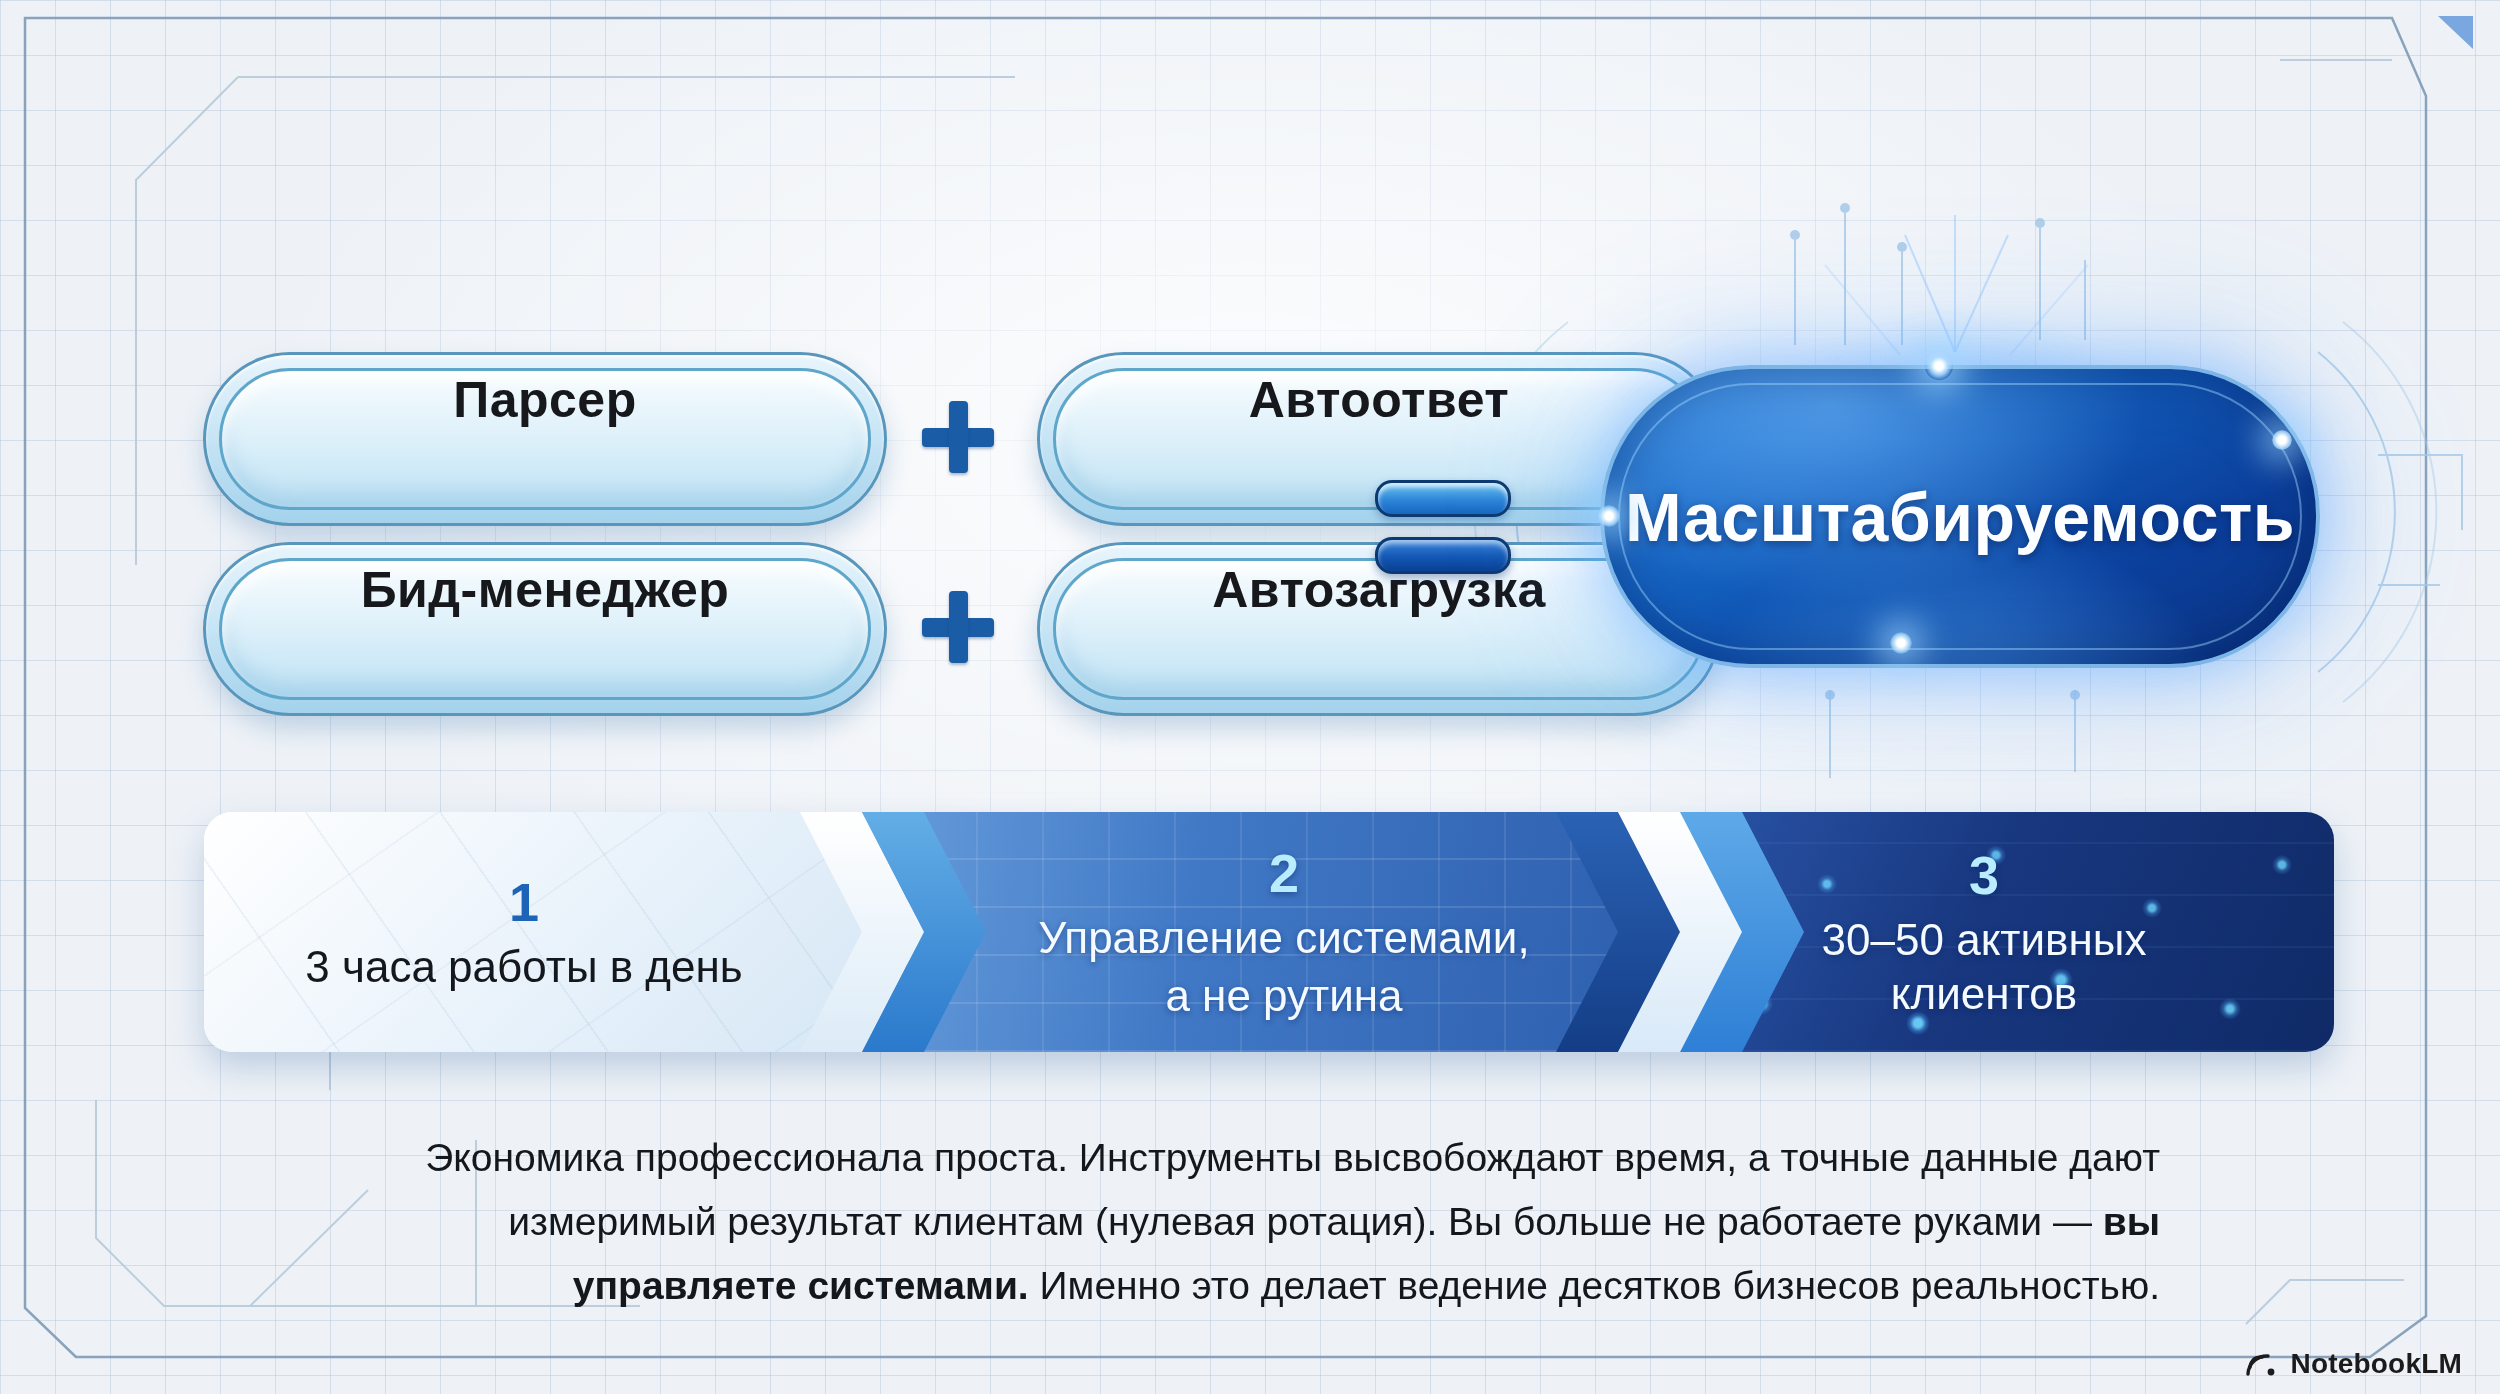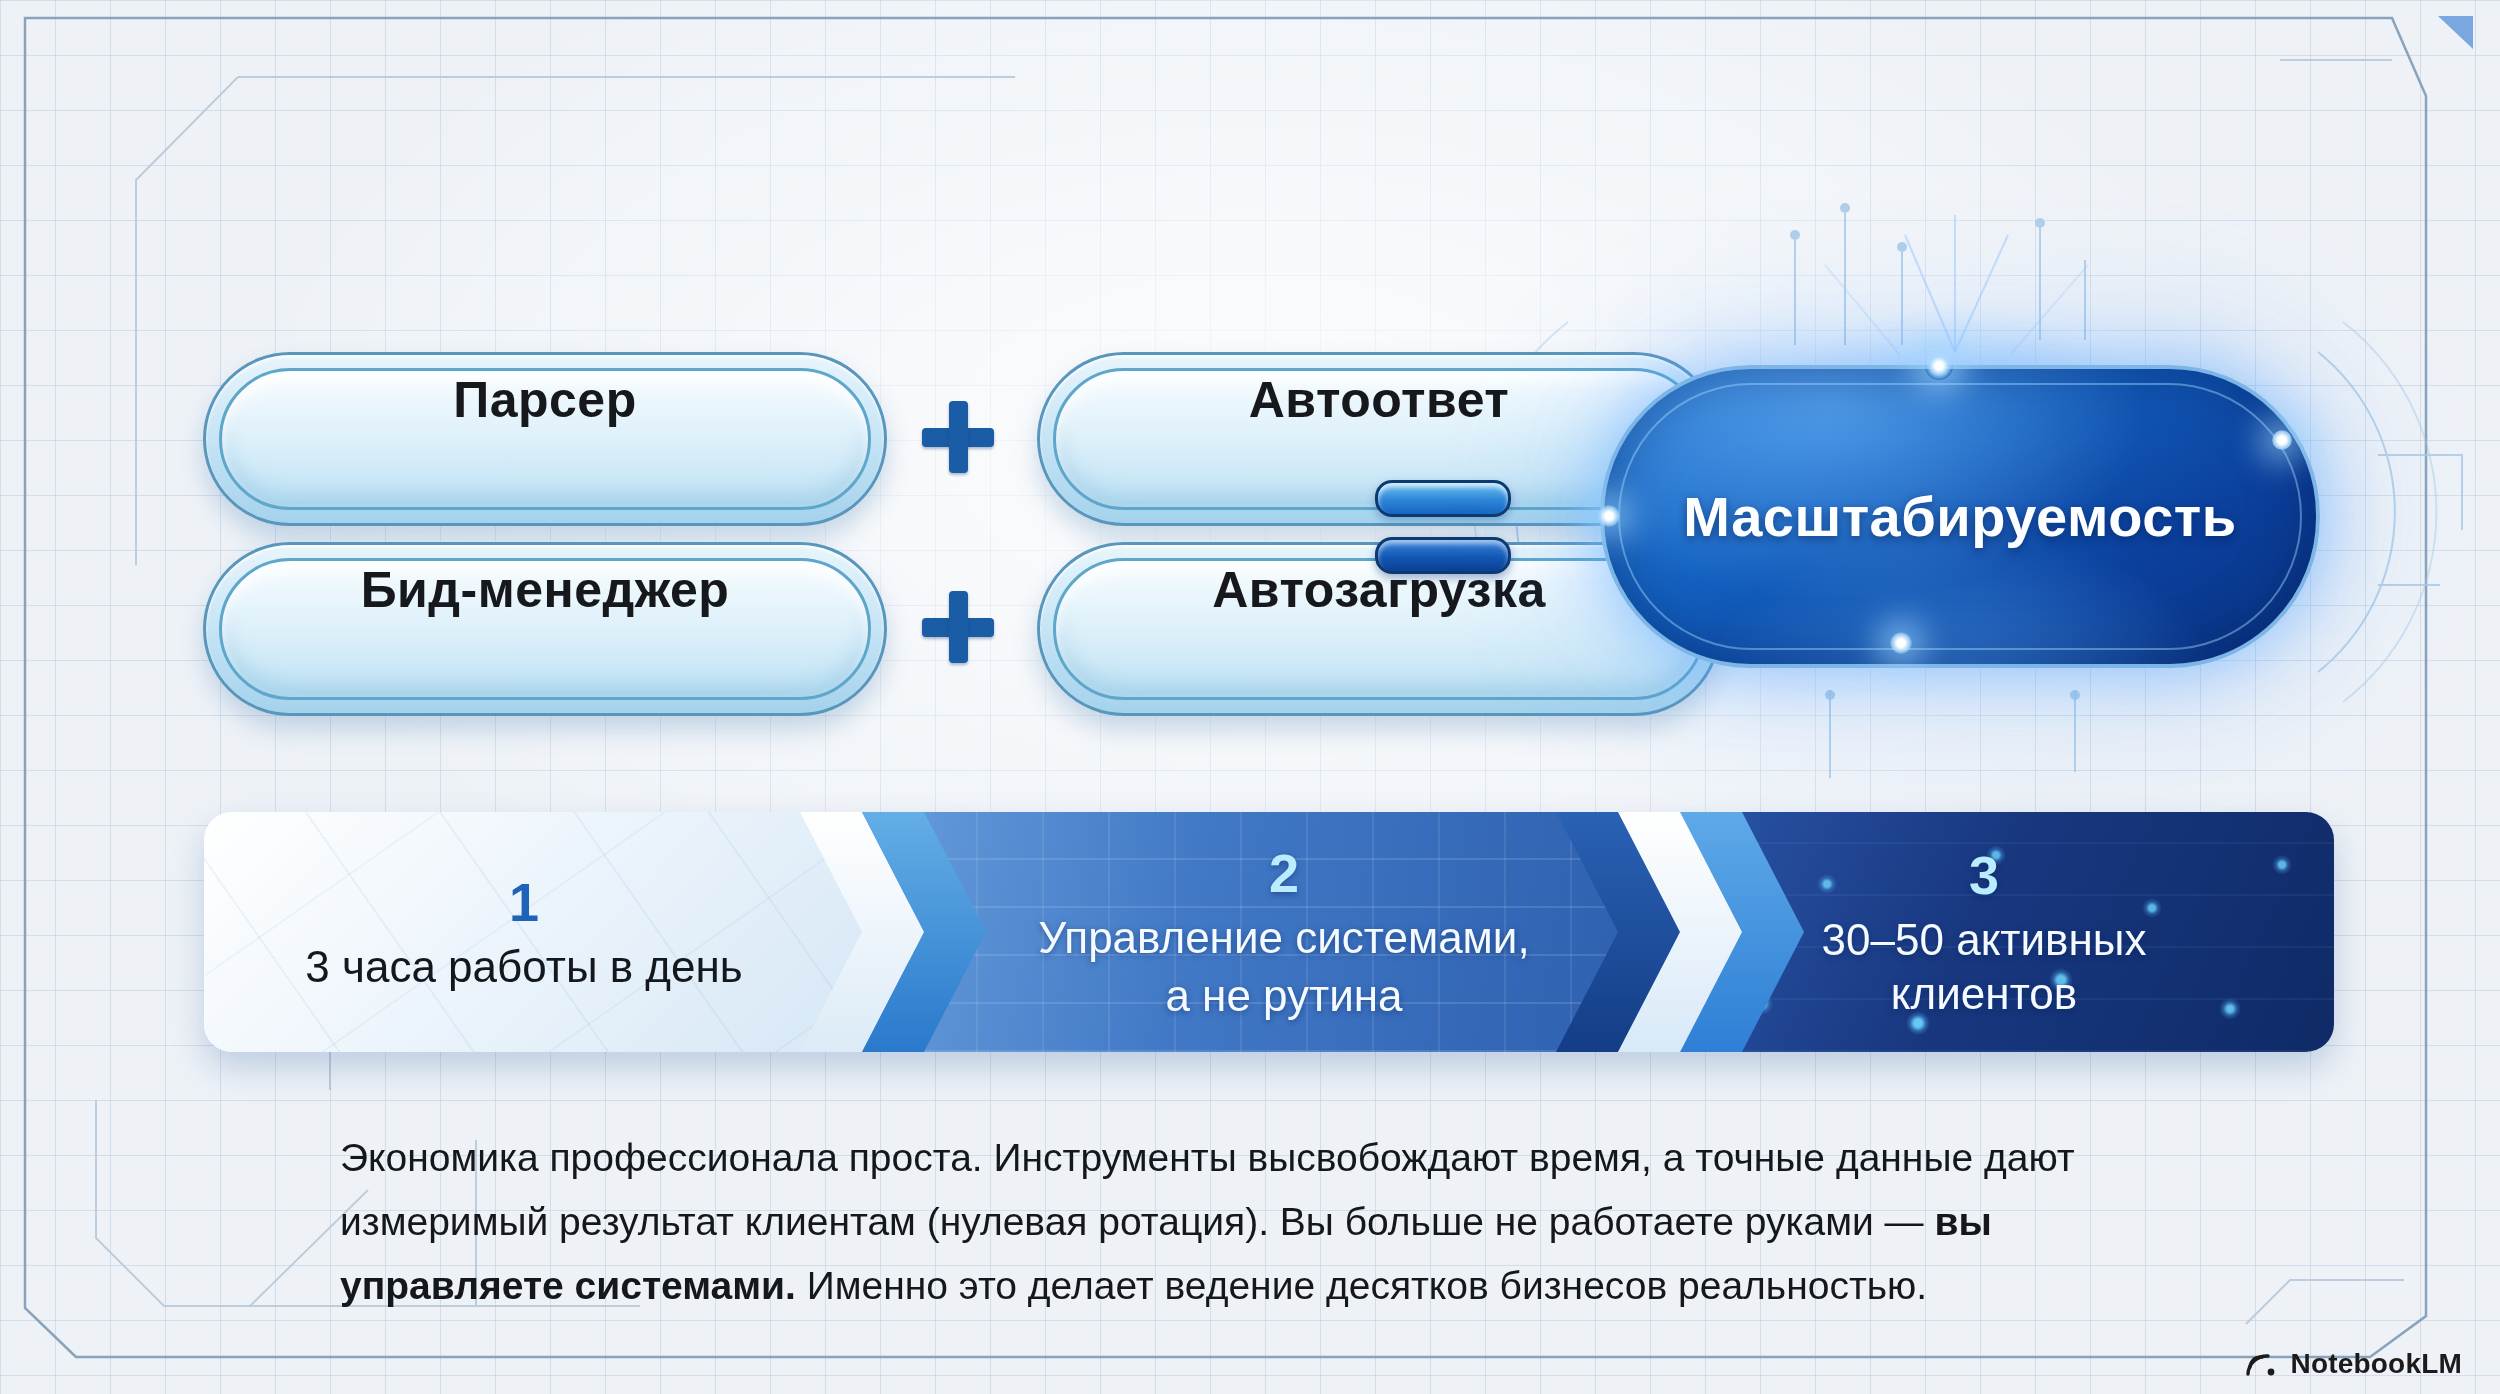--- a/index.html
+++ b/index.html
@@ -56,21 +56,21 @@
     background:
       radial-gradient(80% 120% at 32% 12%, rgba(120,190,255,.55), rgba(120,190,255,0) 55%),
       radial-gradient(60% 90% at 50% 108%, rgba(90,180,255,.5), rgba(90,180,255,0) 60%),
       linear-gradient(150deg,#2f86e0 0%,#1360bf 38%,#0b3f9c 72%,#0a3380 100%);
     border:4px solid #7db6e6;
     box-shadow:0 0 70px rgba(80,160,255,.55),0 0 160px rgba(80,160,255,.32),
       inset 0 0 60px rgba(0,25,80,.45);
     display:flex;align-items:center;justify-content:center;}
   .big-btn::before{content:"";position:absolute;inset:14px;border-radius:135px;
     border:2px solid rgba(160,215,255,.45);}
-  .big-btn-label{font-size:56px;font-weight:700;color:#fdfeff;letter-spacing:.5px;
+  .big-btn-label{font-size:68px;font-weight:700;color:#fdfeff;letter-spacing:.5px;
     text-shadow:0 3px 10px rgba(0,20,70,.5);}
   .sparkle{position:absolute;border-radius:50%;
     background:radial-gradient(circle,#fff 0 4px,rgba(170,220,255,.85) 9px,transparent 14px);
     box-shadow:0 0 34px 10px rgba(160,215,255,.85);}
   .sparkle.s1{left:1925px;top:352px;width:28px;height:28px;}
   .sparkle.s2{left:1598px;top:505px;width:22px;height:22px;}
   .sparkle.s3{left:2272px;top:430px;width:20px;height:20px;}
   .sparkle.s4{left:1890px;top:632px;width:22px;height:22px;}
 
   
@@ -116,21 +116,21 @@
   .step.st3{left:1530px;width:500px;}
   .step-number{font-size:54px;font-weight:700;line-height:56px;}
   .st1 .step-number{color:#1d64b8;}
   .st2 .step-number,.st3 .step-number{color:#b9ecff;text-shadow:0 2px 6px rgba(0,30,90,.45);}
   .step-line{font-size:44px;line-height:54px;font-weight:400;text-align:center;}
   .st1 .step-line{color:#14171c;}
   .st2 .step-line,.st3 .step-line{color:#f4faff;text-shadow:0 2px 6px rgba(0,30,90,.45);}
 
   
   .footer-par{position:absolute;top:1126px;left:50%;transform:translateX(-50%);width:1820px;
-    text-align:left;font-size:39px;line-height:64px;color:#14171c;}
+    text-align:right;font-size:39px;line-height:64px;color:#14171c;}
   .footer-par strong{font-weight:700;}
 
   
   .watermark{position:absolute;right:38px;bottom:14px;display:flex;align-items:center;gap:10px;}
   .watermark-label{font-size:28px;font-weight:700;color:#1b1b1b;letter-spacing:.2px;}
 
   .corner-triangle{position:absolute;left:2438px;top:16px;width:0;height:0;
     border-top:33px solid #7aa7e0;border-left:35px solid transparent;}
 </style>
 </head>

